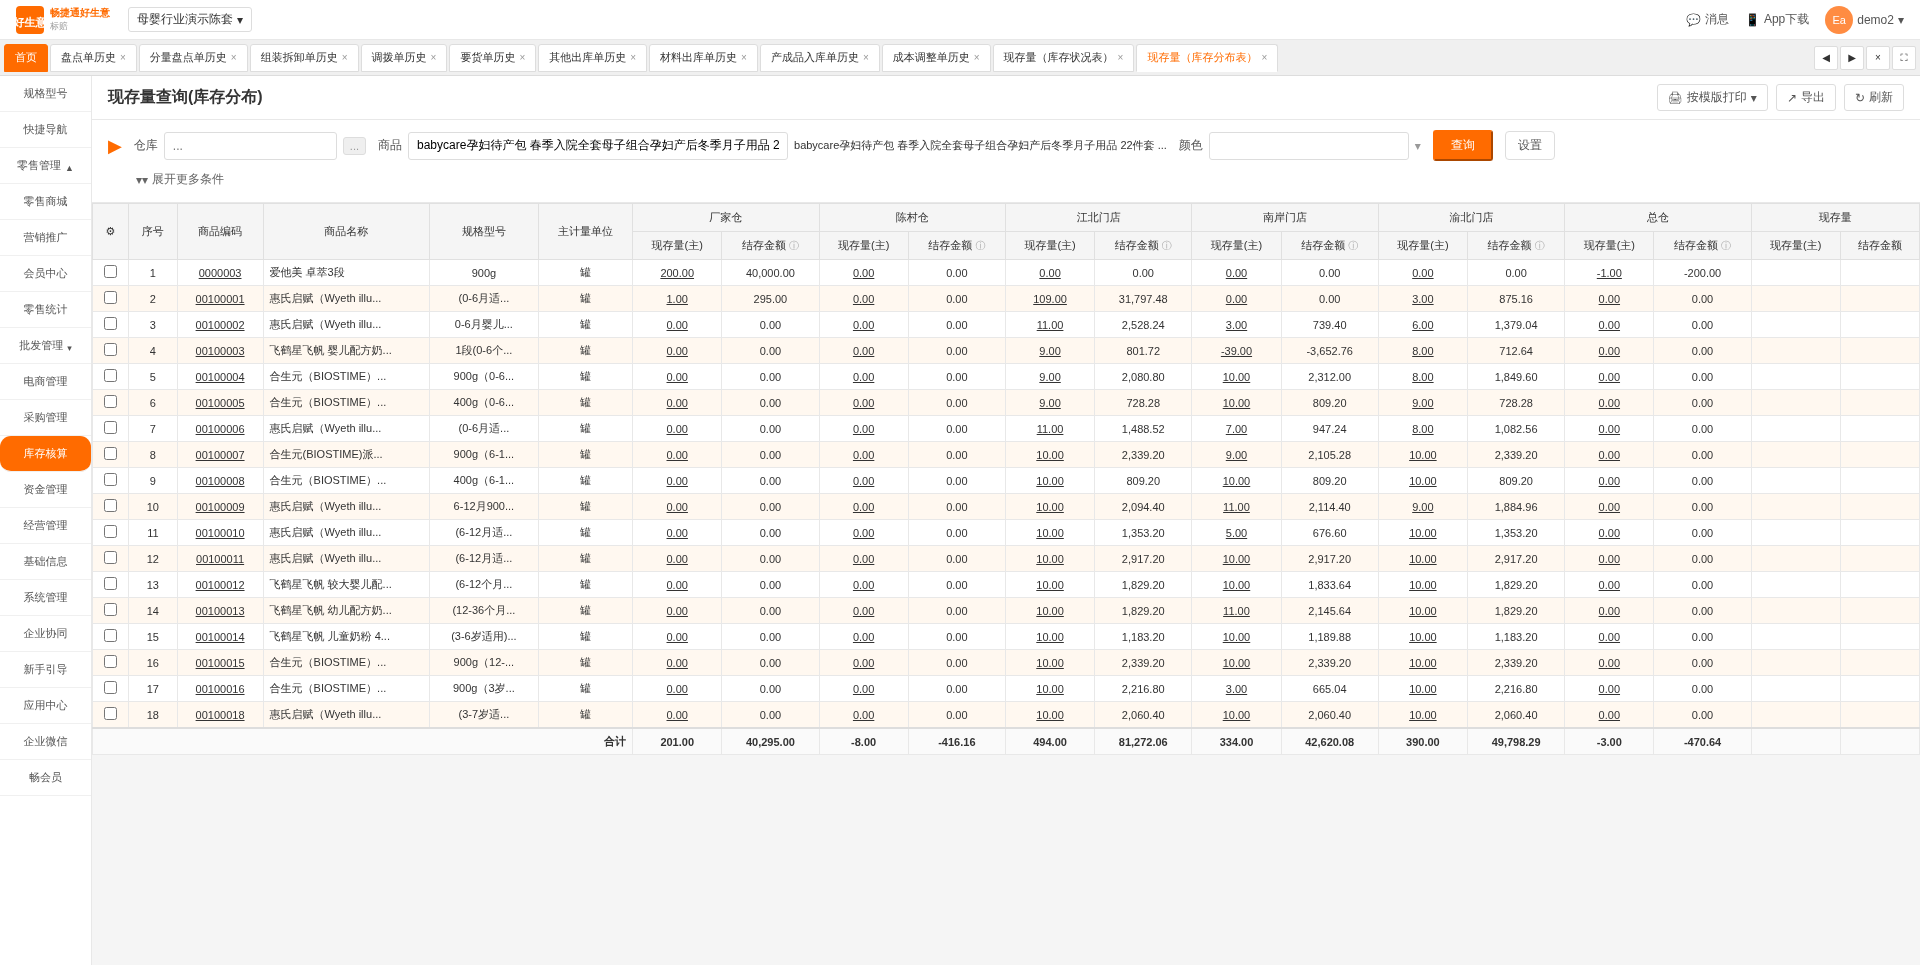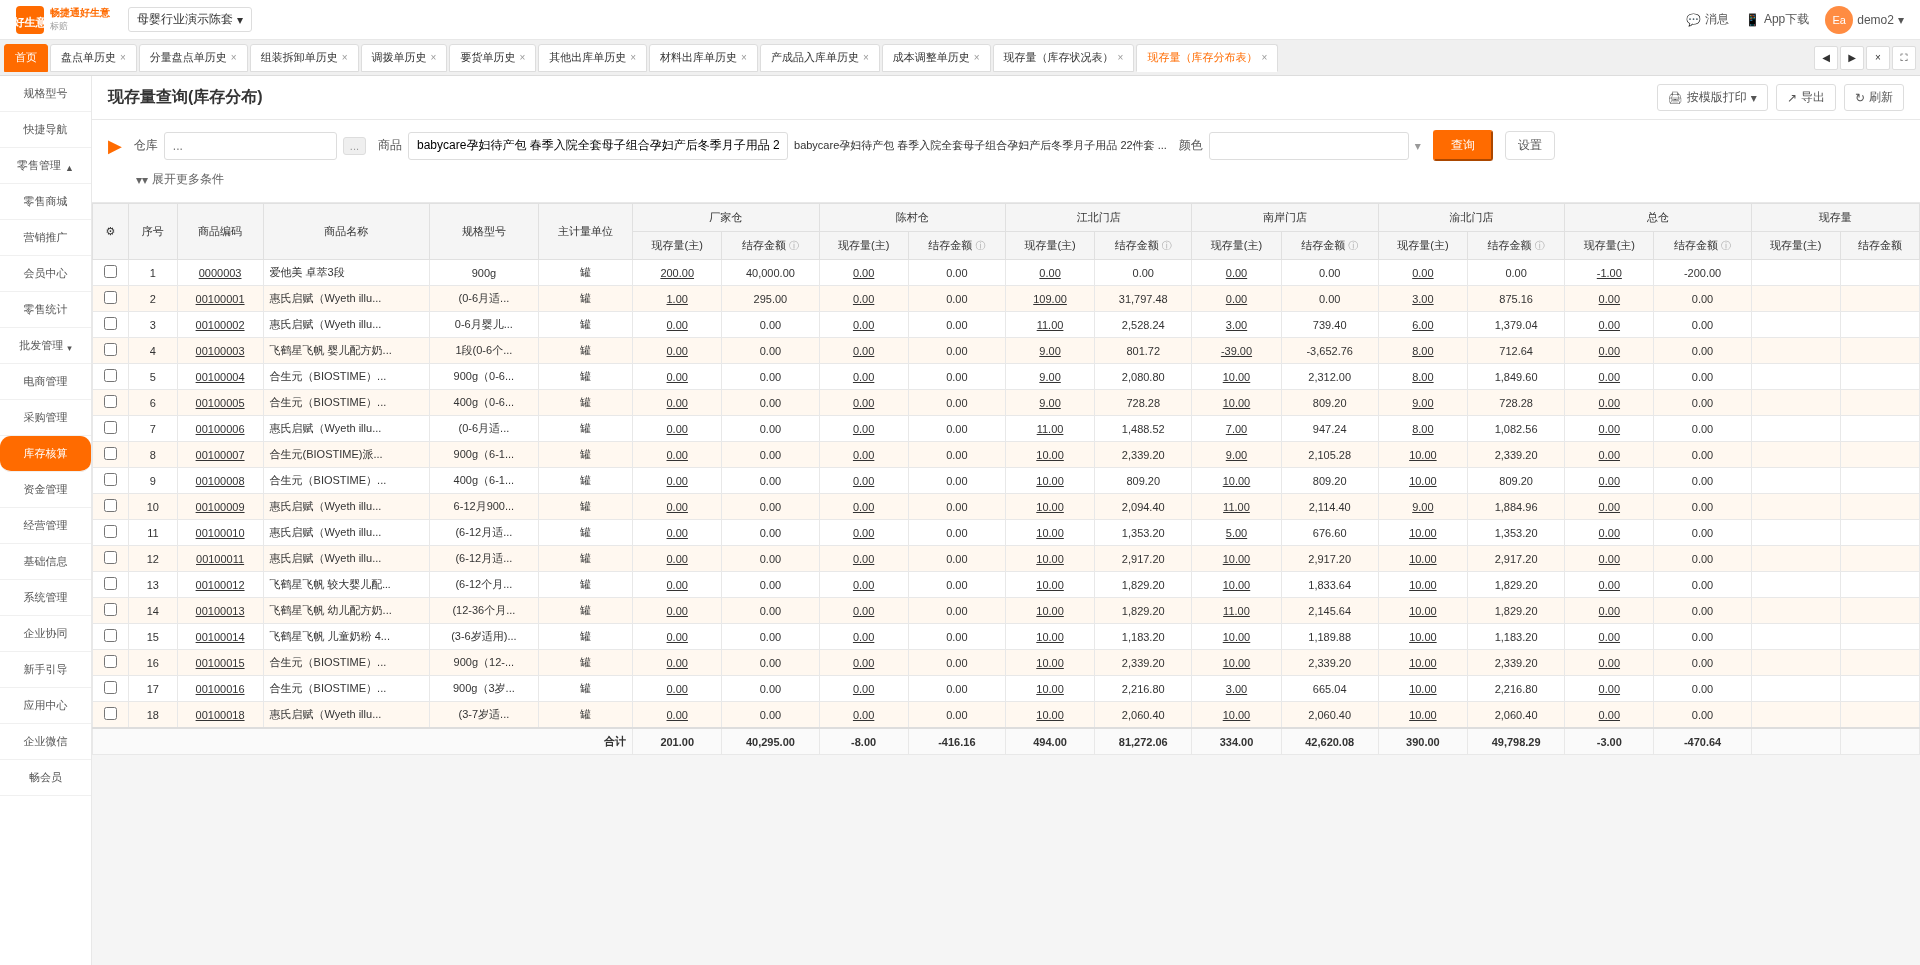--- a/index.html
+++ b/index.html
@@ -579,21 +579,21 @@
     <td>2,917.20</td>
     <td class="col-link ">0.00</td>
     <td class="">0.00</td>
     <td></td>
     <td></td>
   </tr>
             <tr>
     <td><input type="checkbox" style="cursor: pointer;"></td>
     <td class="col-num">13</td>
     <td class="col-link">00100012</td>
-    <td style="text-align:left;max-width:120px;overflow:hidden;text-overflow:ellipsis;font-family:Liberation Serif, serif;">飞鹤星飞帆 较大婴儿配...</td>
+    <td style="text-align:left;max-width:120px;overflow:hidden;text-overflow:ellipsis;">飞鹤星飞帆 较大婴儿配...</td>
     <td>(6-12个月...</td>
     <td>罐</td>
     <td class="col-link">0.00</td>
     <td>0.00</td>
     <td class="col-link">0.00</td>
     <td>0.00</td>
     <td class="col-link">10.00</td>
     <td>1,829.20</td>
     <td class="col-link ">10.00</td>
     <td class="">1,833.64</td>

